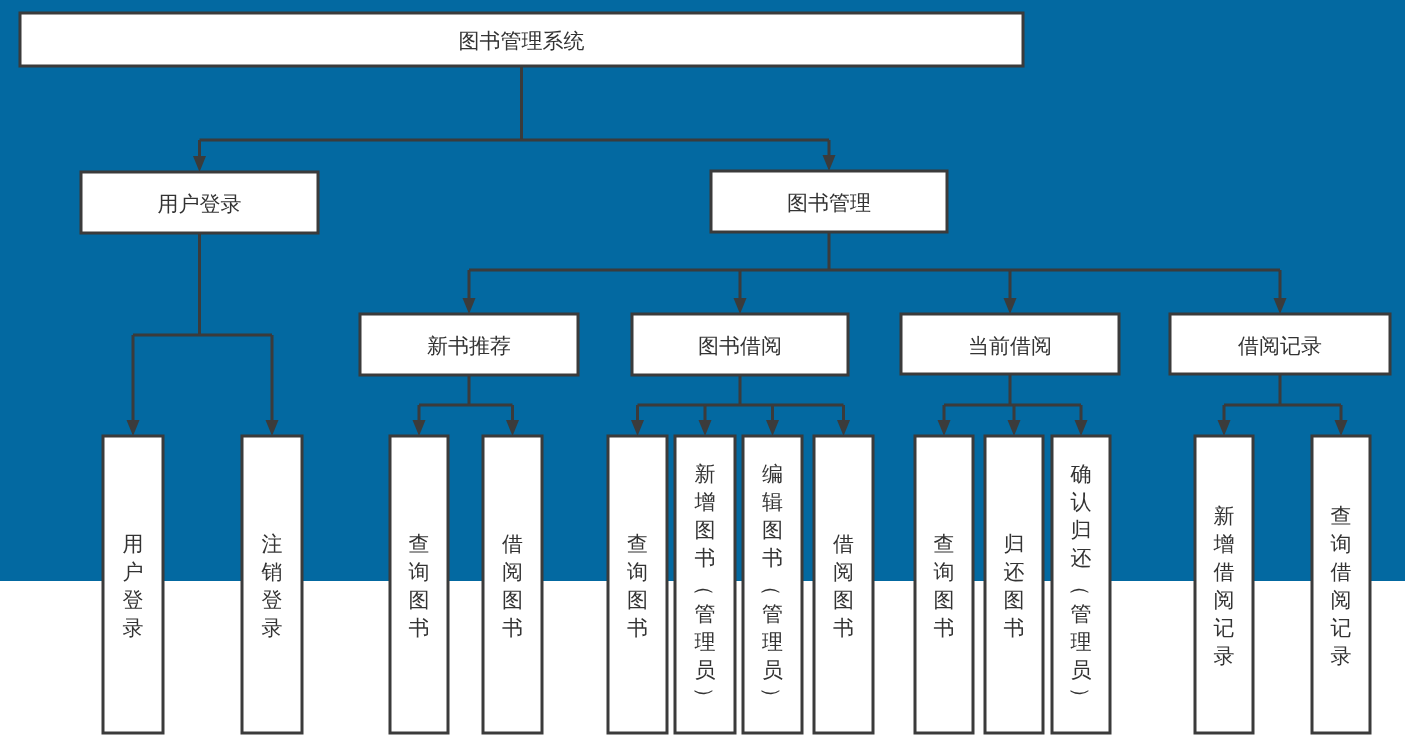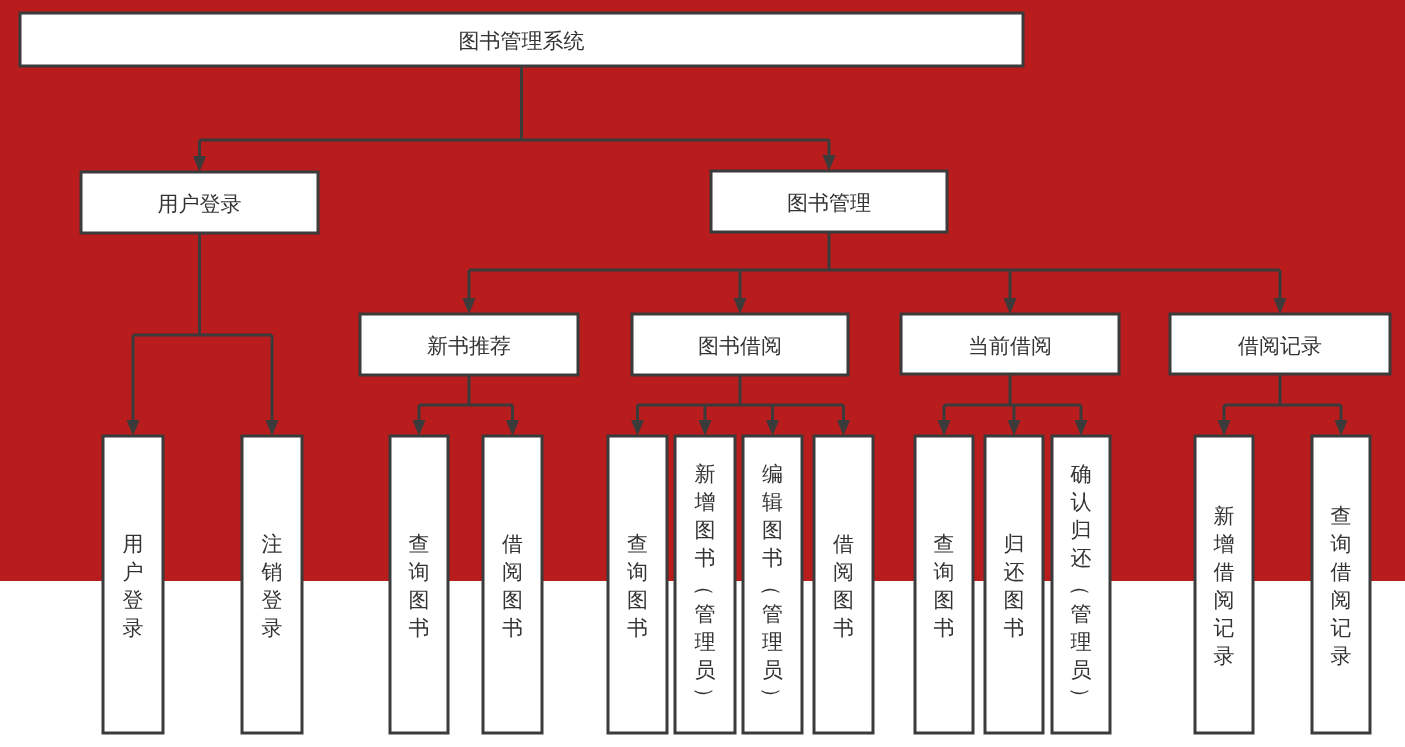--- a/index.html
+++ b/index.html
@@ -11,21 +11,21 @@
     width: 1405px;
     height: 747px;
     font-family: "Liberation Sans", "DejaVu Sans", sans-serif;
     overflow: hidden;
     position: relative;
   }
   #diagram-root {
     position: relative;
     width: 1405px;
     height: 581px;
-    background: #b91c1c;
+    background: #0369a1;
     text-align: right;
   }
   svg.diagram {
     position: absolute;
     left: 0;
     top: 0;
     width: 1405px;
     height: 747px;
     display: block;
   }

